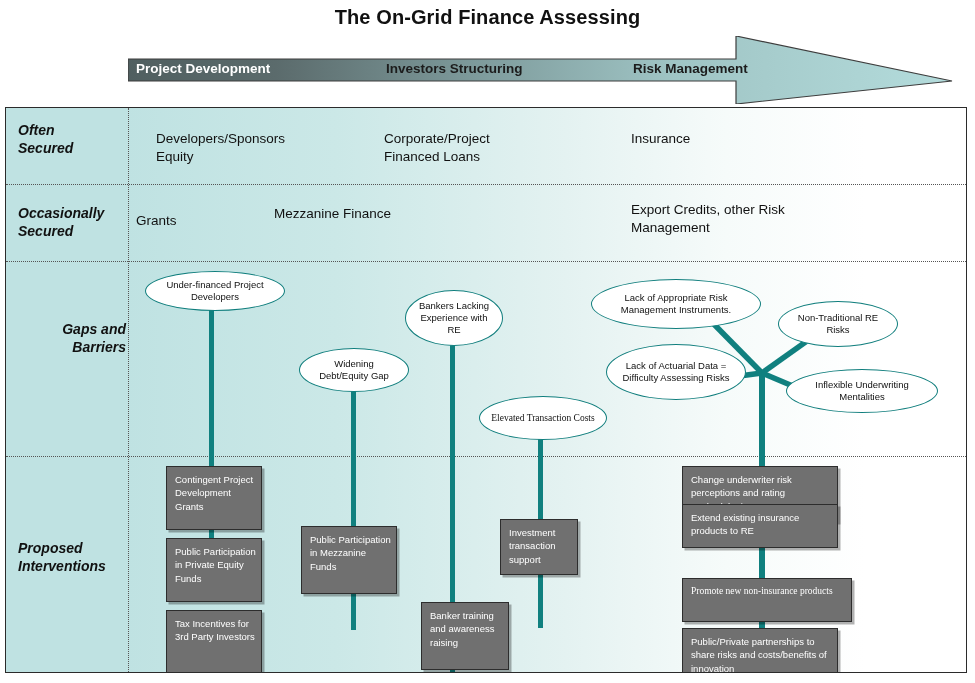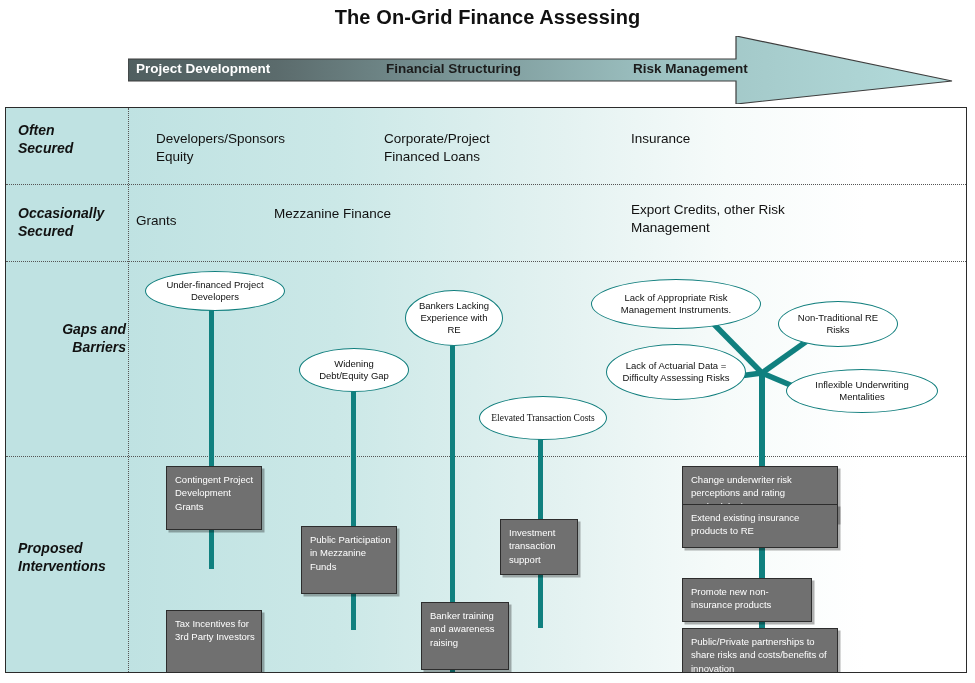--- a/index.html
+++ b/index.html
@@ -174,21 +174,21 @@
           <stop offset="0%" stop-color="#505f60"></stop>
           <stop offset="18%" stop-color="#5b6b6c"></stop>
           <stop offset="42%" stop-color="#7d9a9b"></stop>
           <stop offset="66%" stop-color="#9fc4c4"></stop>
           <stop offset="100%" stop-color="#b4dcdc"></stop>
         </linearGradient>
       </defs>
       <polygon points="0,23 608,23 608,0 824,45 608,68 608,45 0,45" fill="url(#arrowGrad)" stroke="#3d3d3d" stroke-width="1.2"></polygon>
     </svg>
     <span class="arrow-label" id="arrow-label-0" style="left:8px;top:25px;">Project Development</span>
-    <span class="arrow-label" id="arrow-label-1" style="left:258px;top:25px;">Financial Structuring</span>
+    <span class="arrow-label" id="arrow-label-1" style="left:258px;top:25px;">Investors Structuring</span>
     <span class="arrow-label" id="arrow-label-2" style="left:505px;top:25px;">Risk Management</span>
   </div>
 
   <div id="panel">
 
     <div class="row-divider" style="top:76px;"></div>
     <div class="row-divider" style="top:153px;"></div>
     <div class="row-divider" style="top:348px;"></div>
     <div id="col-divider"></div>
 
@@ -230,25 +230,26 @@
 
     <div class="ellipse" style="left:585px; top:171px; width:170px; height:50px;">Lack of Appropriate Risk Management Instruments.</div>
 
     <div class="ellipse" style="left:600px; top:236px; width:140px; height:56px;">Lack of Actuarial Data = Difficulty Assessing Risks</div>
 
     <div class="ellipse" style="left:772px; top:193px; width:120px; height:46px;">Non-Traditional RE Risks</div>
 
     <div class="ellipse" style="left:780px; top:261px; width:152px; height:44px;">Inflexible Underwriting Mentalities</div>
 
     <div class="gbox" style="left:160px; top:358px; width:96px; height:64px;">Contingent Project Development Grants</div>
+    <div class="gbox" style="left:160px; top:430px; width:96px; height:64px;">Public Participation in Private Equity Funds</div>
     <div class="gbox" style="left:160px; top:502px; width:96px; height:64px;">Tax Incentives for 3rd Party Investors</div>
 
     <div class="gbox" style="left:295px; top:418px; width:96px; height:68px;">Public Participation in Mezzanine Funds</div>
     <div class="gbox" style="left:415px; top:494px; width:88px; height:68px;">Banker training and awareness raising</div>
     <div class="gbox" style="left:494px; top:411px; width:78px; height:56px;">Investment transaction support</div>
 
     <div class="gbox" style="left:676px; top:358px; width:156px; height:56px;">Change underwriter risk perceptions and rating methodologies</div>
     <div class="gbox" style="left:676px; top:396px; width:156px; height:44px;">Extend existing insurance products to RE</div>
-    <div class="gbox" style="left:676px; top:470px; width:130px; height:44px;">Promote new non-insurance products</div>
+    <div class="gbox" style="left:676px; top:470px; width:170px; height:44px;font-family:Liberation Serif, serif;">Promote new non-insurance products</div>
     <div class="gbox" style="left:676px; top:520px; width:156px; height:56px;">Public/Private  partnerships to share risks and costs/benefits of innovation</div>
 
   </div>
 </div>
 
 </body></html>

